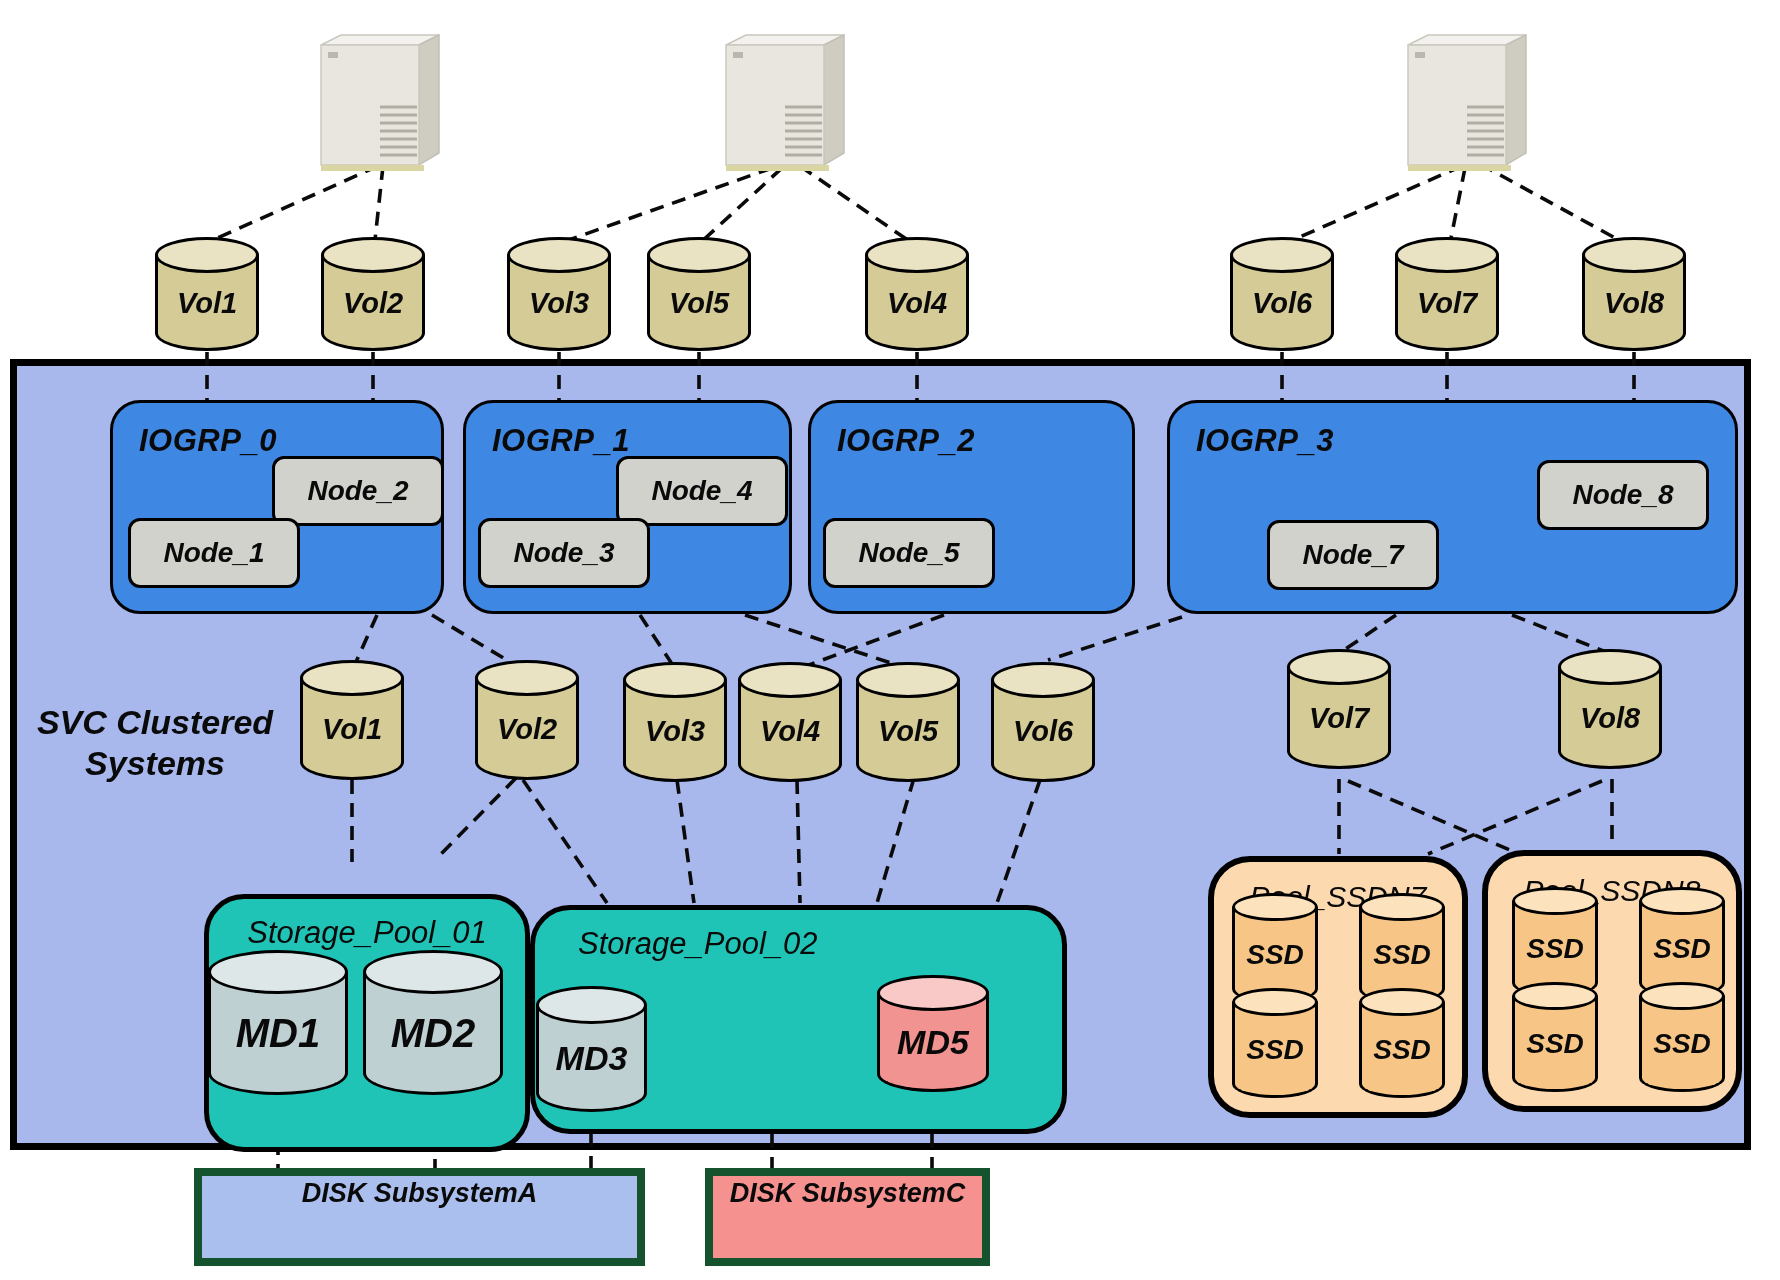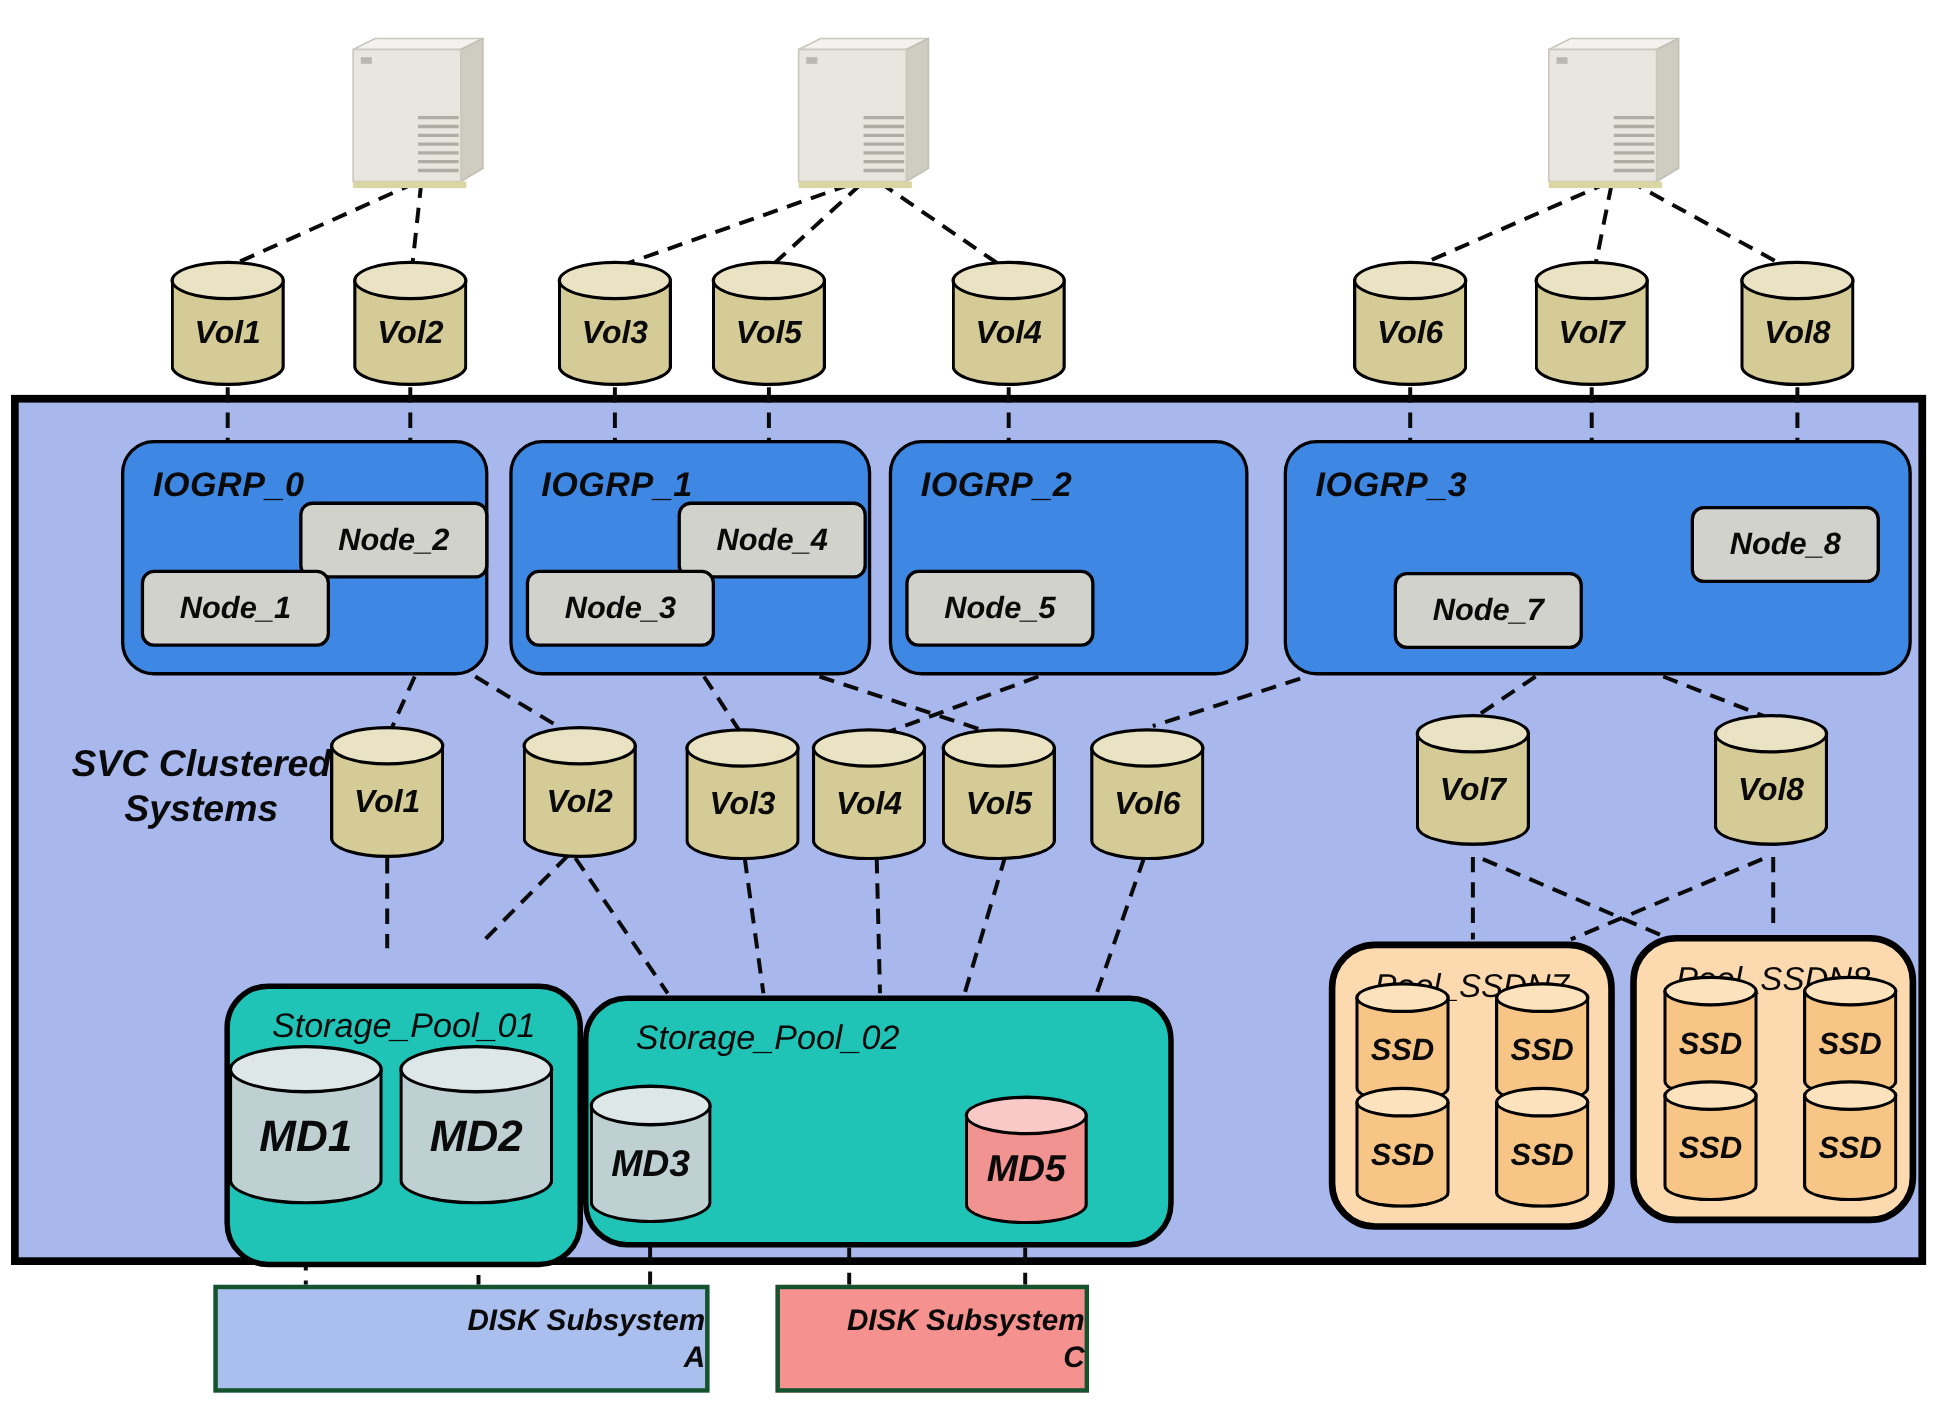--- a/index.html
+++ b/index.html
@@ -65,29 +65,29 @@
   .pool-label{font-size:31px;font-weight:400;margin-top:16px;}
   .pool-label.center{text-align:center;}
   .pool-label.left{padding-left:43px;}
   .ssdpool{
     border:6px solid #000;border-radius:42px;background:var(--ssd_pool_fill,#fcd9ae);
   }
   .ssdpool .pool-label{margin-top:18px;text-align:center;font-size:30px;}
 
   
   .disk{
-    border:4px solid #14532d;display:flex;flex-direction:column;align-items:flex-end;
+    border:8px solid #14532d;display:flex;flex-direction:row;align-items:flex-start;
     justify-content:center;font-weight:700;font-size:27px;line-height:34px;
   }
   .disk.a{background:var(--disk_a_fill,#abbfee);}
   .disk.c{background:var(--disk_c_fill,#f5918f);}
 
   .svc-label{
-    left:18px;top:674px;width:274px;text-align:center;
-    font-size:34px;font-weight:700;line-height:41px;margin-left:28px;
+    left:18px;top:702px;width:274px;text-align:center;
+    font-size:34px;font-weight:700;line-height:41px;
   }
 </style>
 </head>
 <body>
 
 <div id="stage">
 
   <div class="abs outer"></div>
 
   <svg class="wires" width="1780" height="1280">
@@ -314,21 +314,21 @@
     </div>
 
     <div class="abs pool" style="left:530px;top:905px;width:537px;height:229px">
       <div class="pool-label left">Storage_Pool_02</div>
     </div>
     <div class="cyl mdb" style="left:536px;top:986px;width:111px;height:126px;--eh:38px;--fs:34px">
       <div class="body"></div>
         <div class="top"></div>
       <div class="lbl">MD3</div>
     </div>
-    <div class="cyl mdr" style="left:877px;top:996px;width:112px;height:117px;--eh:36px;--fs:34px">
+    <div class="cyl mdr" style="left:877px;top:975px;width:112px;height:117px;--eh:36px;--fs:34px">
       <div class="body"></div>
         <div class="top"></div>
       <div class="lbl">MD5</div>
     </div>
 
     <div class="abs ssdpool" style="left:1208px;top:856px;width:260px;height:262px">
       <div class="pool-label">Pool_SSDN7</div>
     </div>
     <div class="cyl ssd" style="left:1232px;top:893px;width:86px;height:110px;--eh:28px;--fs:28px">
       <div class="body"></div>

